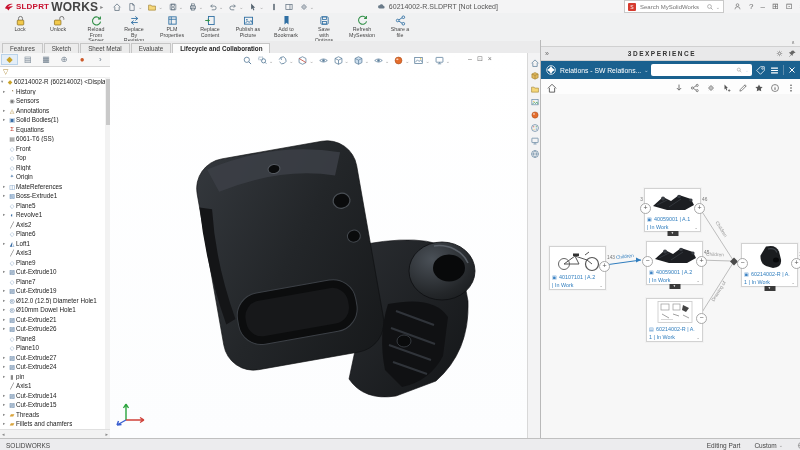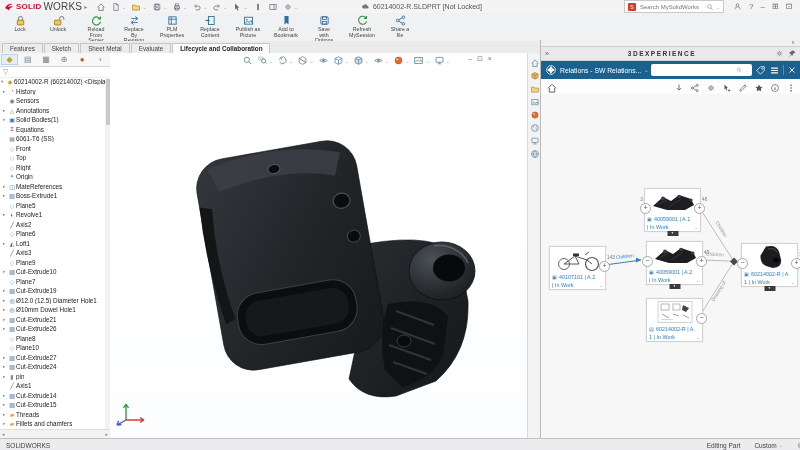--- a/index.html
+++ b/index.html
@@ -5,21 +5,21 @@
   html,body{margin:0;padding:0}
   body{width:800px;height:450px;overflow:hidden;position:relative;background:#fff;
        font-family:"Liberation Sans",sans-serif;font-size:7px;color:#333;-webkit-font-smoothing:antialiased}
   .abs{position:absolute}
   svg.ic{display:block}
   
   #titlebar{left:0;top:0;width:800px;height:13px;background:#f4f4f5;border-bottom:1px solid #dcdcdc;
             display:flex;align-items:center;gap:3px;padding:0 4px}
   .logo{display:flex;align-items:center;gap:2px;margin-right:6px}
   .logo b{font-size:8px;color:#c8102e;letter-spacing:.2px}
-  .logo span.lt{font-size:10px;color:#444;font-weight:normal;letter-spacing:.2px}
+  .logo span.lt{font-size:12px;color:#444;font-weight:bold;letter-spacing:.2px}
   .logo .lc{color:#888;font-size:6px}
   .qa-row{display:flex;align-items:center;gap:5px}
   .qa-btn{display:flex;align-items:center;gap:1px;color:#5a6b7a;cursor:default}
   .qa-caret{font-size:5px;color:#999}
   #doc-title{display:flex;align-items:center;gap:3px;margin-left:60px;color:#555;font-size:7px;white-space:nowrap}
   #doc-title .cloud{color:#6b7b8a;font-size:8px}
   .tb-search{margin-left:auto;display:flex;align-items:center;gap:2px;background:#fff;border:1px solid #c9c9c9;
              height:11px;padding:0 3px;width:92px}
   .tb-search input{border:0;outline:0;flex:1;font-size:6px;color:#666;width:50px;background:transparent;
                    font-family:"Liberation Sans",sans-serif}
@@ -353,21 +353,21 @@
         <path d="M4.5,11.5 a2.8,2.8 0 0 1 0.3,-5.6 a3.4,3.4 0 0 1 6.5,0.8 a2.4,2.4 0 0 1 -0.3,4.8 Z" fill="#6b7b8a"></path>
       </symbol>
   </defs>
 </svg>
 
 <div class="abs" id="titlebar">
   <span class="logo">
     <svg class="ic" width="10" height="10">
         <use href="#sym-swoosh"></use>
       </svg>
-    <b>SOLID</b>
+    <b>SLDPRT</b>
       <span class="lt">WORKS</span>
     <span class="lc">▸</span>
   </span>
   <span class="qa-row">
 
   <span class="qa-btn">
         <svg class="ic" width="10" height="10" viewBox="0 0 16 16">
           <use href="#sym-home"></use>
         </svg>
 

